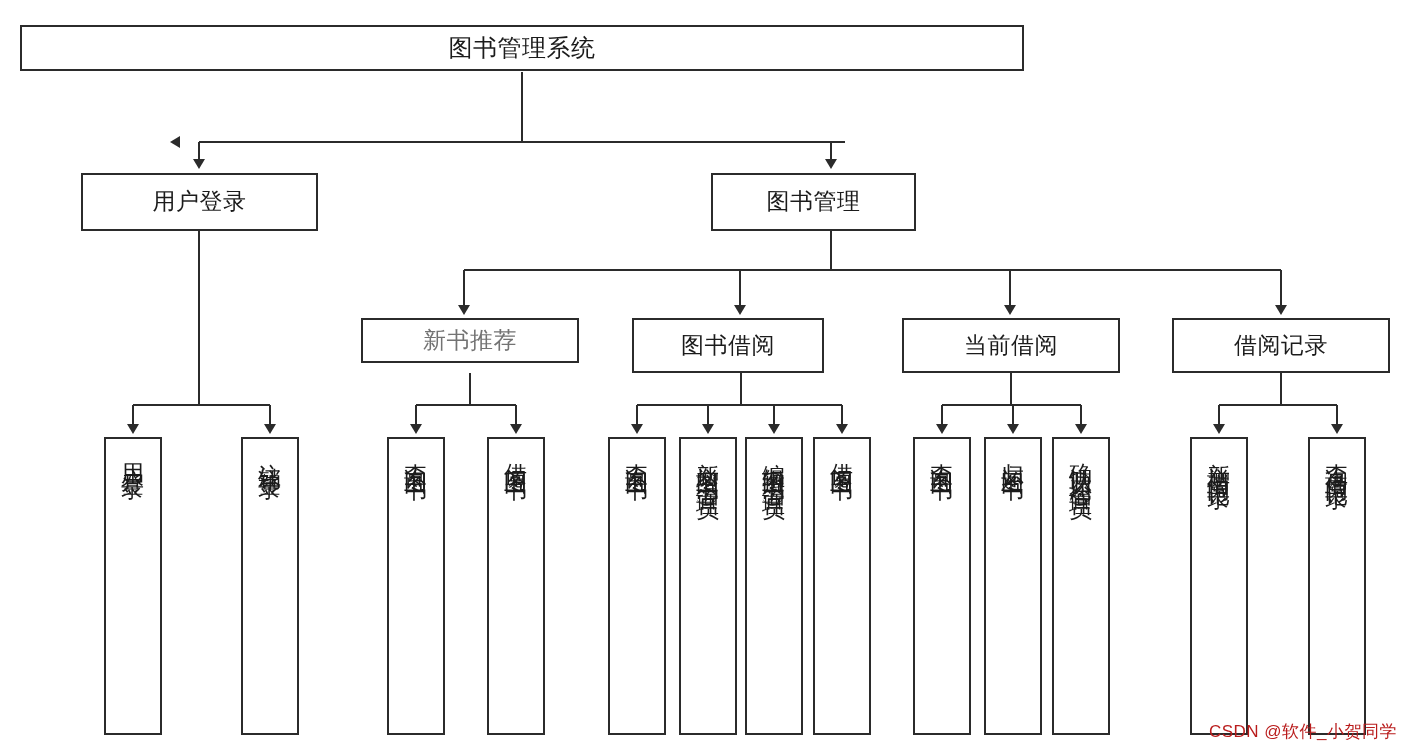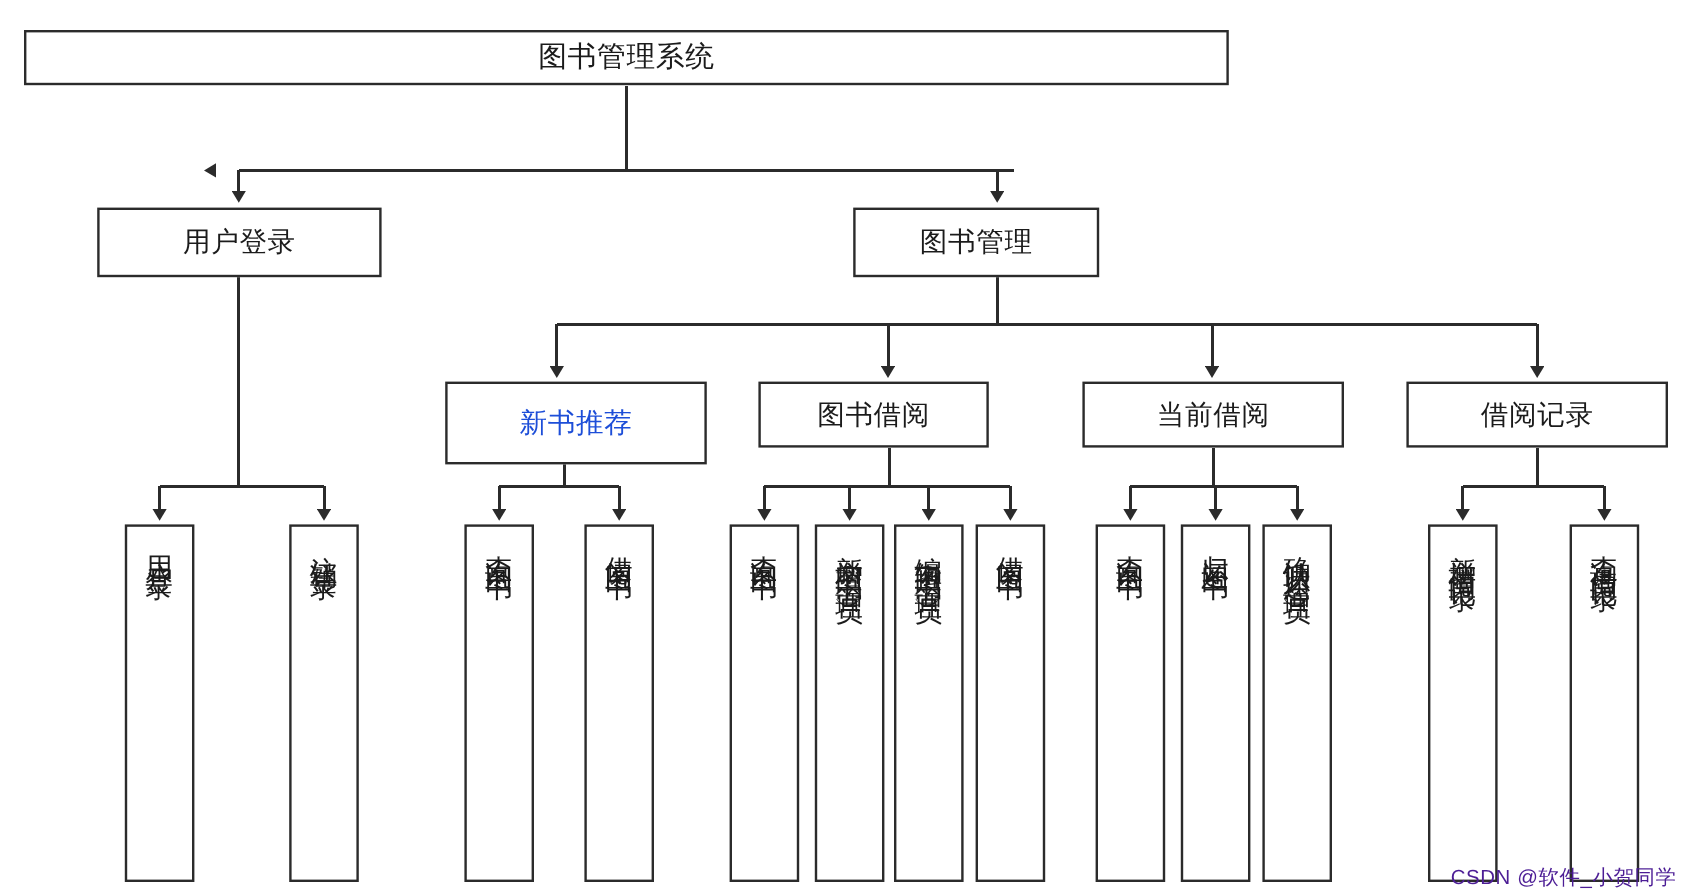--- a/index.html
+++ b/index.html
@@ -136,21 +136,21 @@
     <span class="label">图书管理系统</span>
   </div>
 
   <div class="node horiz" style="left: 81px; top: 173px; width: 237px; height: 58px; border-color: rgb(43, 43, 43); background: rgb(255, 255, 255); color: rgb(27, 27, 27);">
     <span class="label">用户登录</span>
   </div>
   <div class="node horiz" style="left: 711px; top: 173px; width: 205px; height: 58px; border-color: rgb(43, 43, 43); background: rgb(255, 255, 255); color: rgb(27, 27, 27);">
     <span class="label">图书管理</span>
   </div>
 
-  <div class="node horiz" style="left: 371px; top: 318px; width: 218px; height: 69px; border-color: rgb(43, 43, 43); background: rgb(255, 255, 255); color: #1d4ed8;">
+  <div class="node horiz" style="left: 361px; top: 318px; width: 218px; height: 45px; border-color: rgb(43, 43, 43); background: rgb(255, 255, 255); color: #737373;">
     <span class="label">新书推荐</span>
   </div>
   <div class="node horiz" style="left: 632px; top: 318px; width: 192px; height: 55px; border-color: rgb(43, 43, 43); background: rgb(255, 255, 255); color: rgb(27, 27, 27);">
     <span class="label">图书借阅</span>
   </div>
   <div class="node horiz" style="left: 1172px; top: 318px; width: 218px; height: 55px; border-color: rgb(43, 43, 43); background: rgb(255, 255, 255); color: rgb(27, 27, 27);">
     <span class="label">借阅记录</span>
   </div>
   <div class="node horiz" style="left: 902px; top: 318px; width: 218px; height: 55px; border-color: rgb(43, 43, 43); background: rgb(255, 255, 255); color: rgb(27, 27, 27);">
     <span class="label">当前借阅</span>
@@ -189,14 +189,14 @@
   <div class="node vert" style="left: 1052px; top: 437px; width: 58px; height: 298px; border-color: rgb(43, 43, 43); background: rgb(255, 255, 255); color: rgb(27, 27, 27);">
     <span class="label">确认归还（管理员）</span>
   </div>
   <div class="node vert" style="left: 1190px; top: 437px; width: 58px; height: 298px; border-color: rgb(43, 43, 43); background: rgb(255, 255, 255); color: rgb(27, 27, 27);">
     <span class="label">新增借阅记录</span>
   </div>
   <div class="node vert" style="left: 1308px; top: 437px; width: 58px; height: 298px; border-color: rgb(43, 43, 43); background: rgb(255, 255, 255); color: rgb(27, 27, 27);">
     <span class="label">查询借阅记录</span>
   </div>
 
-  <div class="watermark" style="color: #4c1d95;">CSDN @软件_小贺同学</div>
+  <div class="watermark" style="color: #b91c1c;">CSDN @软件_小贺同学</div>
 </div>
 
 </body></html>

